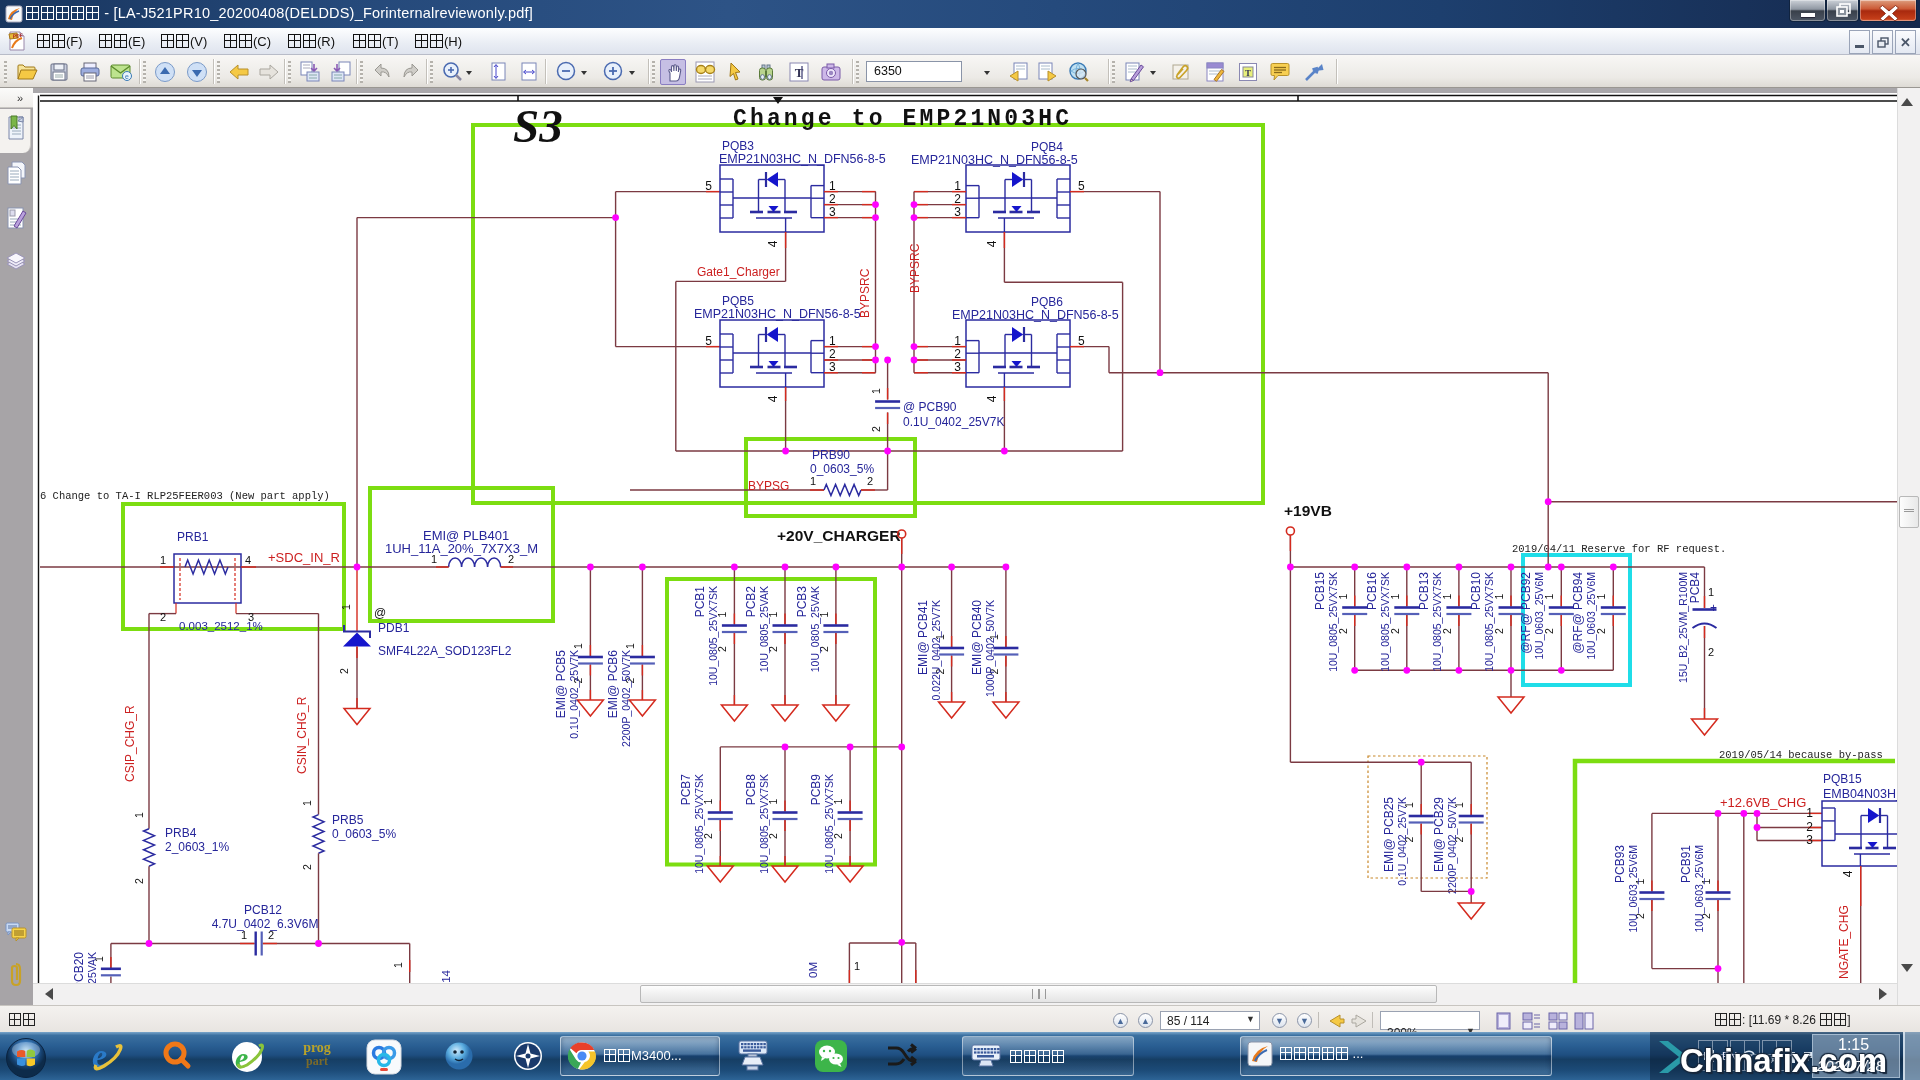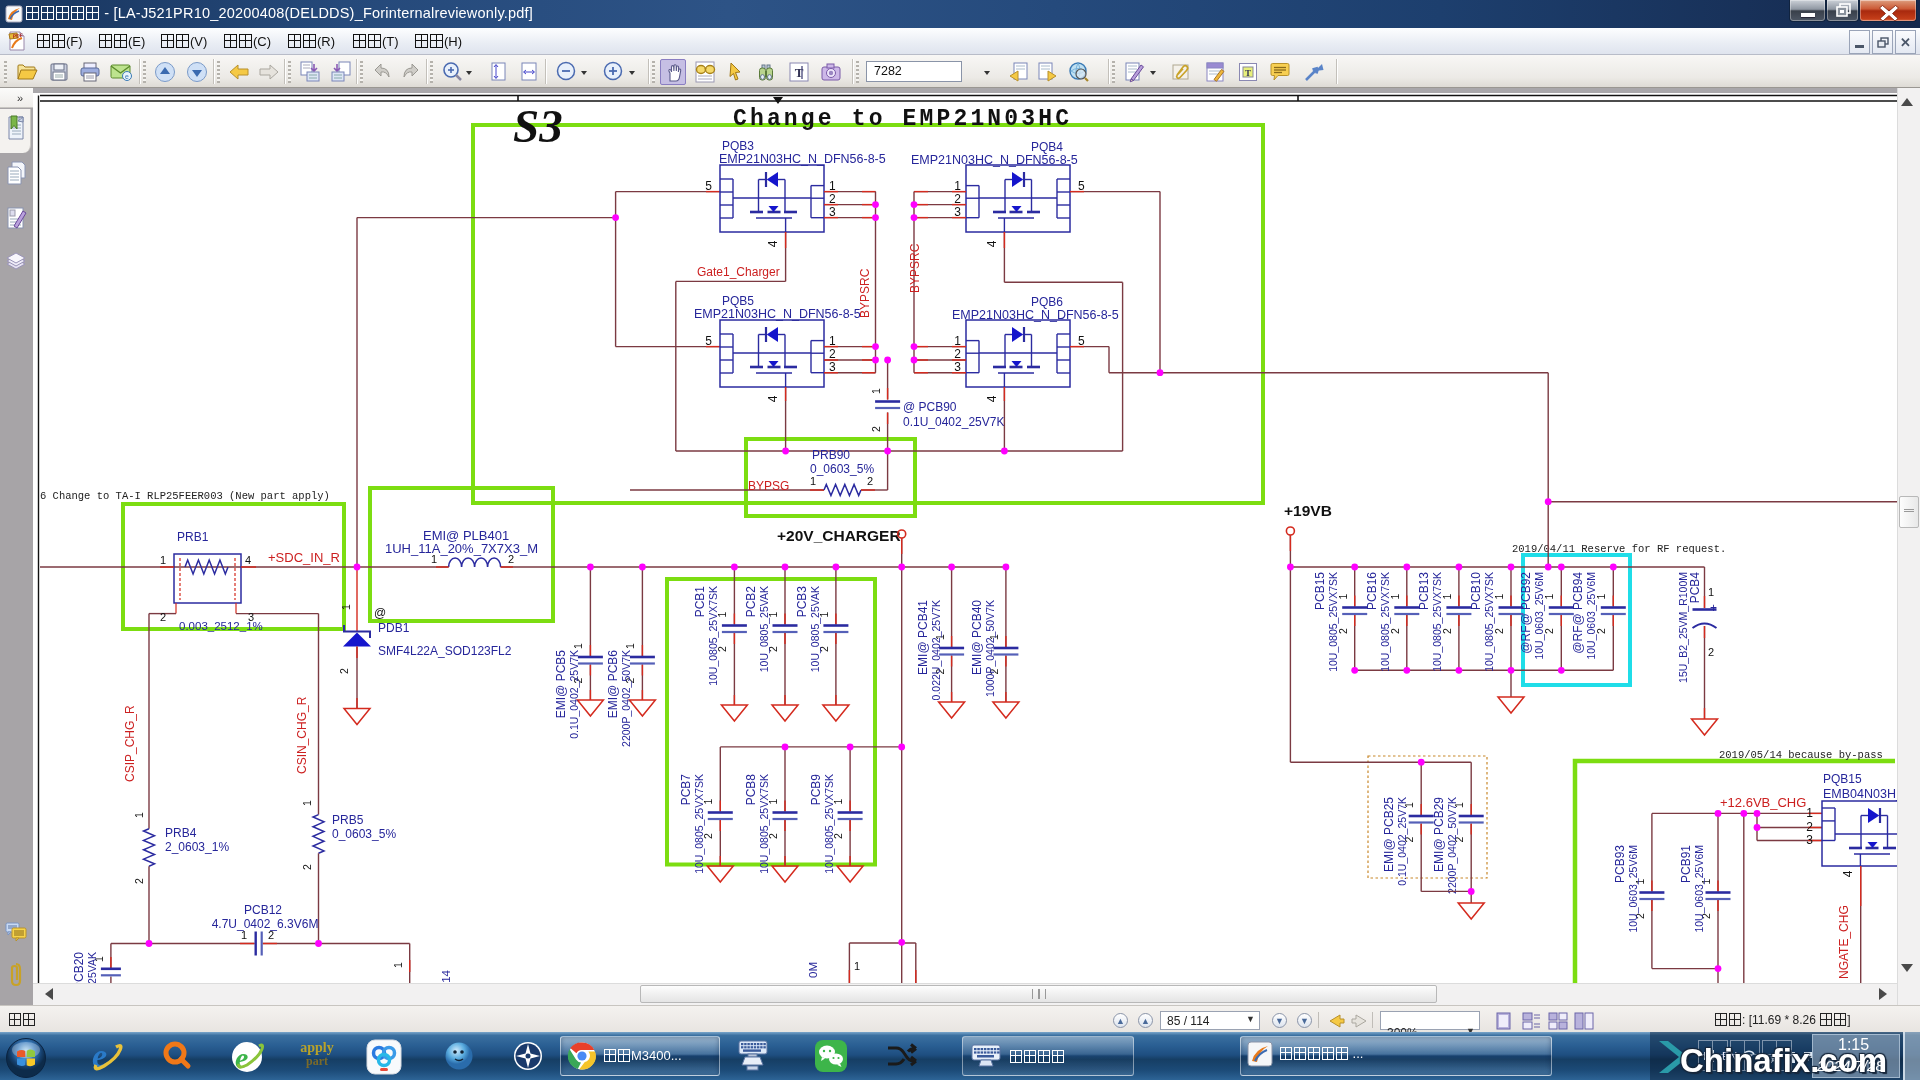--- a/index.html
+++ b/index.html
@@ -216,21 +216,21 @@
           <line x1="15" y1="6" x2="15" y2="19" stroke="#447" stroke-width="1.3"></line>
         </svg></div>
       <div class="tbi" style="left:818px;"><svg width="24" height="24" viewBox="0 0 24 24" style="">
           <rect x="3" y="7" width="18" height="13" rx="2" fill="#cdb8e8" stroke="#7a5aa8"></rect>
           <rect x="8" y="4" width="7" height="4" fill="#cdb8e8" stroke="#7a5aa8"></rect>
           <circle cx="12" cy="13" r="4.5" fill="#eee6fa" stroke="#7a5aa8"></circle>
           <circle cx="12" cy="13" r="2.2" fill="#9a86c2"></circle>
         </svg></div>
       <div class="tsep" style="left:852px;"></div>
       <div class="grip" style="left:856px;"></div>
-      <div class="tfield">7282</div>
+      <div class="tfield">6350</div>
       <div style="position:absolute;left:984px;top:16px;width:0;height:0;border:3.5px solid transparent;border-top:4.5px solid #333;"></div>
       <div class="tbi" style="left:1005px;"><svg width="24" height="24" viewBox="0 0 24 24" style="">
           <rect x="8" y="3" width="13" height="16" fill="#fff" stroke="#7a86b8"></rect>
           <line x1="10" y1="6" x2="19" y2="6" stroke="#abc"></line>
           <line x1="10" y1="9" x2="19" y2="9" stroke="#abc"></line>
           <path d="M12,11 L4,16 L12,21 Z" fill="#f5c944" stroke="#b8902a"></path>
         </svg></div>
       <div class="tbi" style="left:1035px;"><svg width="24" height="24" viewBox="0 0 24 24" style="">
           <rect x="3" y="3" width="13" height="16" fill="#fff" stroke="#7a86b8"></rect>
           <line x1="5" y1="6" x2="14" y2="6" stroke="#abc"></line>
@@ -1081,21 +1081,21 @@
 <div style="position:absolute;left:160px;top:7px;"><svg width="34" height="34" viewBox="0 0 34 34" style="">
           <circle cx="15" cy="14" r="9" fill="none" stroke="#f07818" stroke-width="5"></circle>
           <line x1="21" y1="20" x2="28" y2="27" stroke="#f07818" stroke-width="5" stroke-linecap="round"></line>
         </svg></div>
 <div style="position:absolute;left:229px;top:7px;"><svg width="36" height="36" viewBox="0 0 36 36" style="">
           <circle cx="18" cy="18" r="15" fill="#fff"></circle>
           <text x="6" y="29" font-family="Liberation Serif" font-size="30" font-weight="bold" fill="#3db54a" font-style="italic">e</text>
           <path d="M30,7 Q35,4 33,10 Q30,18 18,26 Q8,31 10,25" fill="none" stroke="#8ac43a" stroke-width="3"></path>
         </svg></div>
 <div style="position:absolute;left:296px;top:9px;width:42px;">
-        <div style="font-family:'Liberation Serif';font-weight:bold;color:#8a7a1a;font-size:14px;line-height:13px;text-align:center;"><span style="color:#b8a22a">apply</span><br><span style="font-size:12px;color:#7a6a2a">part</span></div>
+        <div style="font-family:'Liberation Serif';font-weight:bold;color:#8a7a1a;font-size:14px;line-height:13px;text-align:center;"><span style="color:#b8a22a">prog</span><br><span style="font-size:12px;color:#7a6a2a">part</span></div>
       </div>
 <div style="position:absolute;left:366px;top:7px;"><svg width="36" height="36" viewBox="0 0 36 36" style="">
           <rect x="1" y="1" width="34" height="34" rx="8" fill="#f8fafc" stroke="#d8dce2"></rect>
           <circle cx="13" cy="14" r="5.5" fill="none" stroke="#2a7ae0" stroke-width="3.5"></circle>
           <circle cx="23" cy="14" r="5.5" fill="none" stroke="#3a9ae8" stroke-width="3.5"></circle>
           <circle cx="18" cy="21" r="5.5" fill="none" stroke="#28b8e8" stroke-width="3.5"></circle>
           <rect x="14" y="29" width="8" height="3" rx="1.5" fill="#e84a3a"></rect>
         </svg></div>
 <div style="position:absolute;left:442px;top:7px;"><svg width="34" height="34" viewBox="0 0 34 34" style="">
           <defs>

